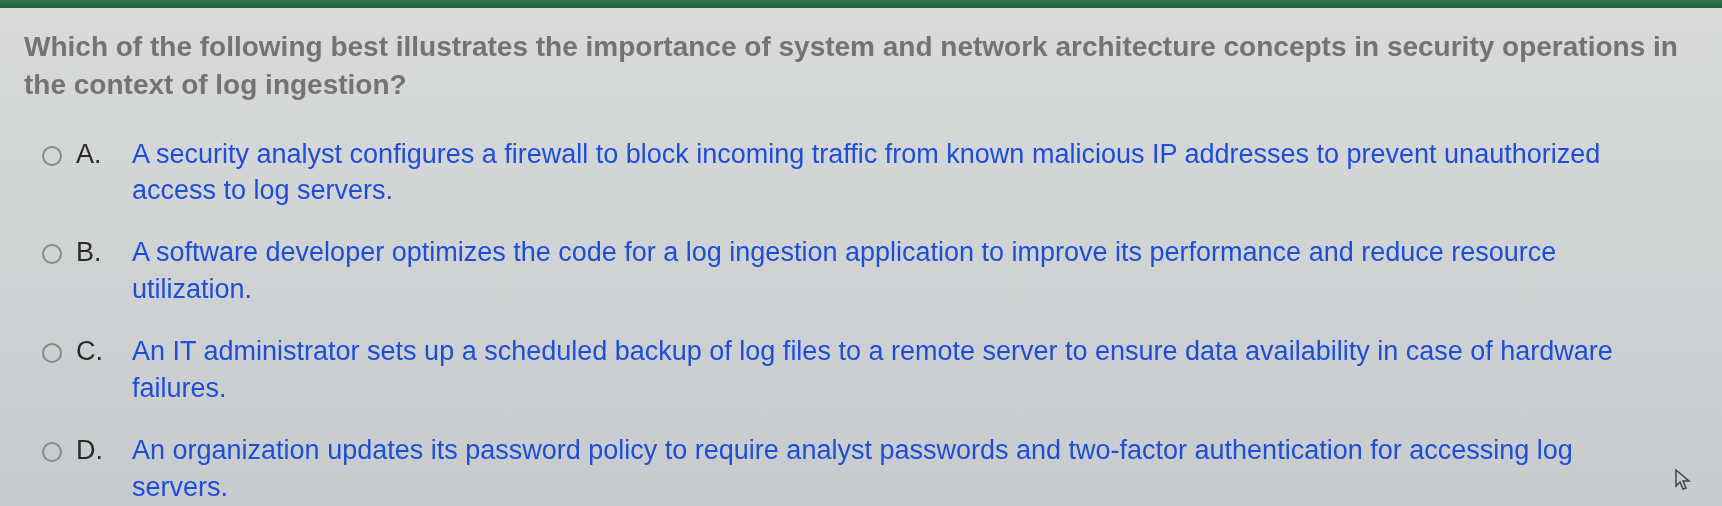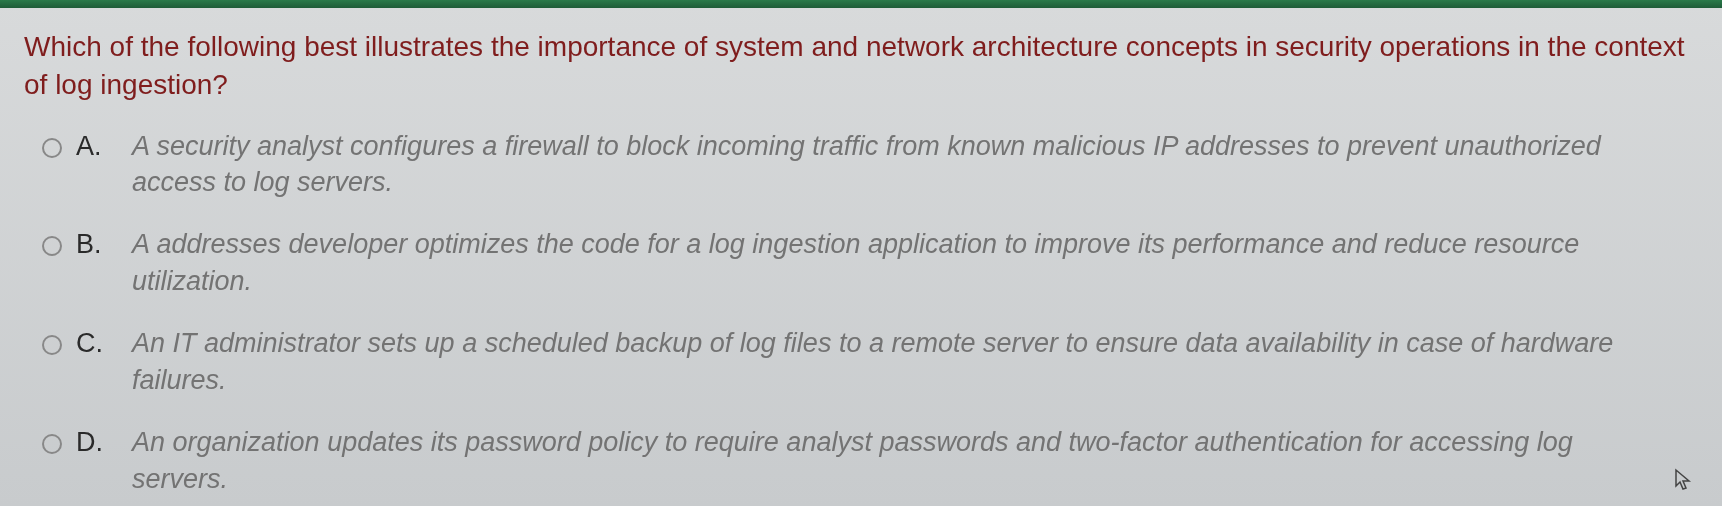--- a/index.html
+++ b/index.html
@@ -19,24 +19,24 @@
     .top-bar {
       width: 100%;
       height: 8px;
       background: linear-gradient(to bottom, #2a7a4a, #1e5c38);
     }
     .content {
       padding: 20px 24px 12px 24px;
     }
     .question {
       font-size: 28px;
-      color: #7f1d1d;
+      color: #737373;
       line-height: 1.35;
-      margin-bottom: 24px;
-      font-weight: 400;
+      margin-bottom: 32px;
+      font-weight: 700;
     }
     .options {
       padding-left: 18px;
     }
     .option-row {
       display: flex;
       align-items: flex-start;
       margin-bottom: 26px;
       gap: 14px;
     }
@@ -53,25 +53,24 @@
     .option-letter {
       font-size: 27px;
       color: #2a2a2a;
       width: 42px;
       flex-shrink: 0;
       line-height: 1.3;
       padding-top: 1px;
     }
     .option-text {
       font-size: 27px;
-      color: #737373;
+      color: #1d4ed8;
       line-height: 1.35;
       flex: 1;
       padding-right: 40px;
-      font-style: italic;
     }
     .cursor {
       position: absolute;
       bottom: 8px;
       right: 28px;
       font-size: 22px;
       color: #333;
     }
   </style>
 </head>
@@ -86,21 +85,21 @@
 
     <div class="option-row">
       <div class="radio"></div>
       <div class="option-letter">A.</div>
       <div class="option-text">A security analyst configures a firewall to block incoming traffic from known malicious IP addresses to prevent unauthorized access to log servers.</div>
     </div>
 
     <div class="option-row">
       <div class="radio"></div>
       <div class="option-letter">B.</div>
-      <div class="option-text">A addresses developer optimizes the code for a log ingestion application to improve its performance and reduce resource utilization.</div>
+      <div class="option-text">A software developer optimizes the code for a log ingestion application to improve its performance and reduce resource utilization.</div>
     </div>
 
     <div class="option-row">
       <div class="radio"></div>
       <div class="option-letter">C.</div>
       <div class="option-text">An IT administrator sets up a scheduled backup of log files to a remote server to ensure data availability in case of hardware failures.</div>
     </div>
 
     <div class="option-row">
       <div class="radio"></div>

